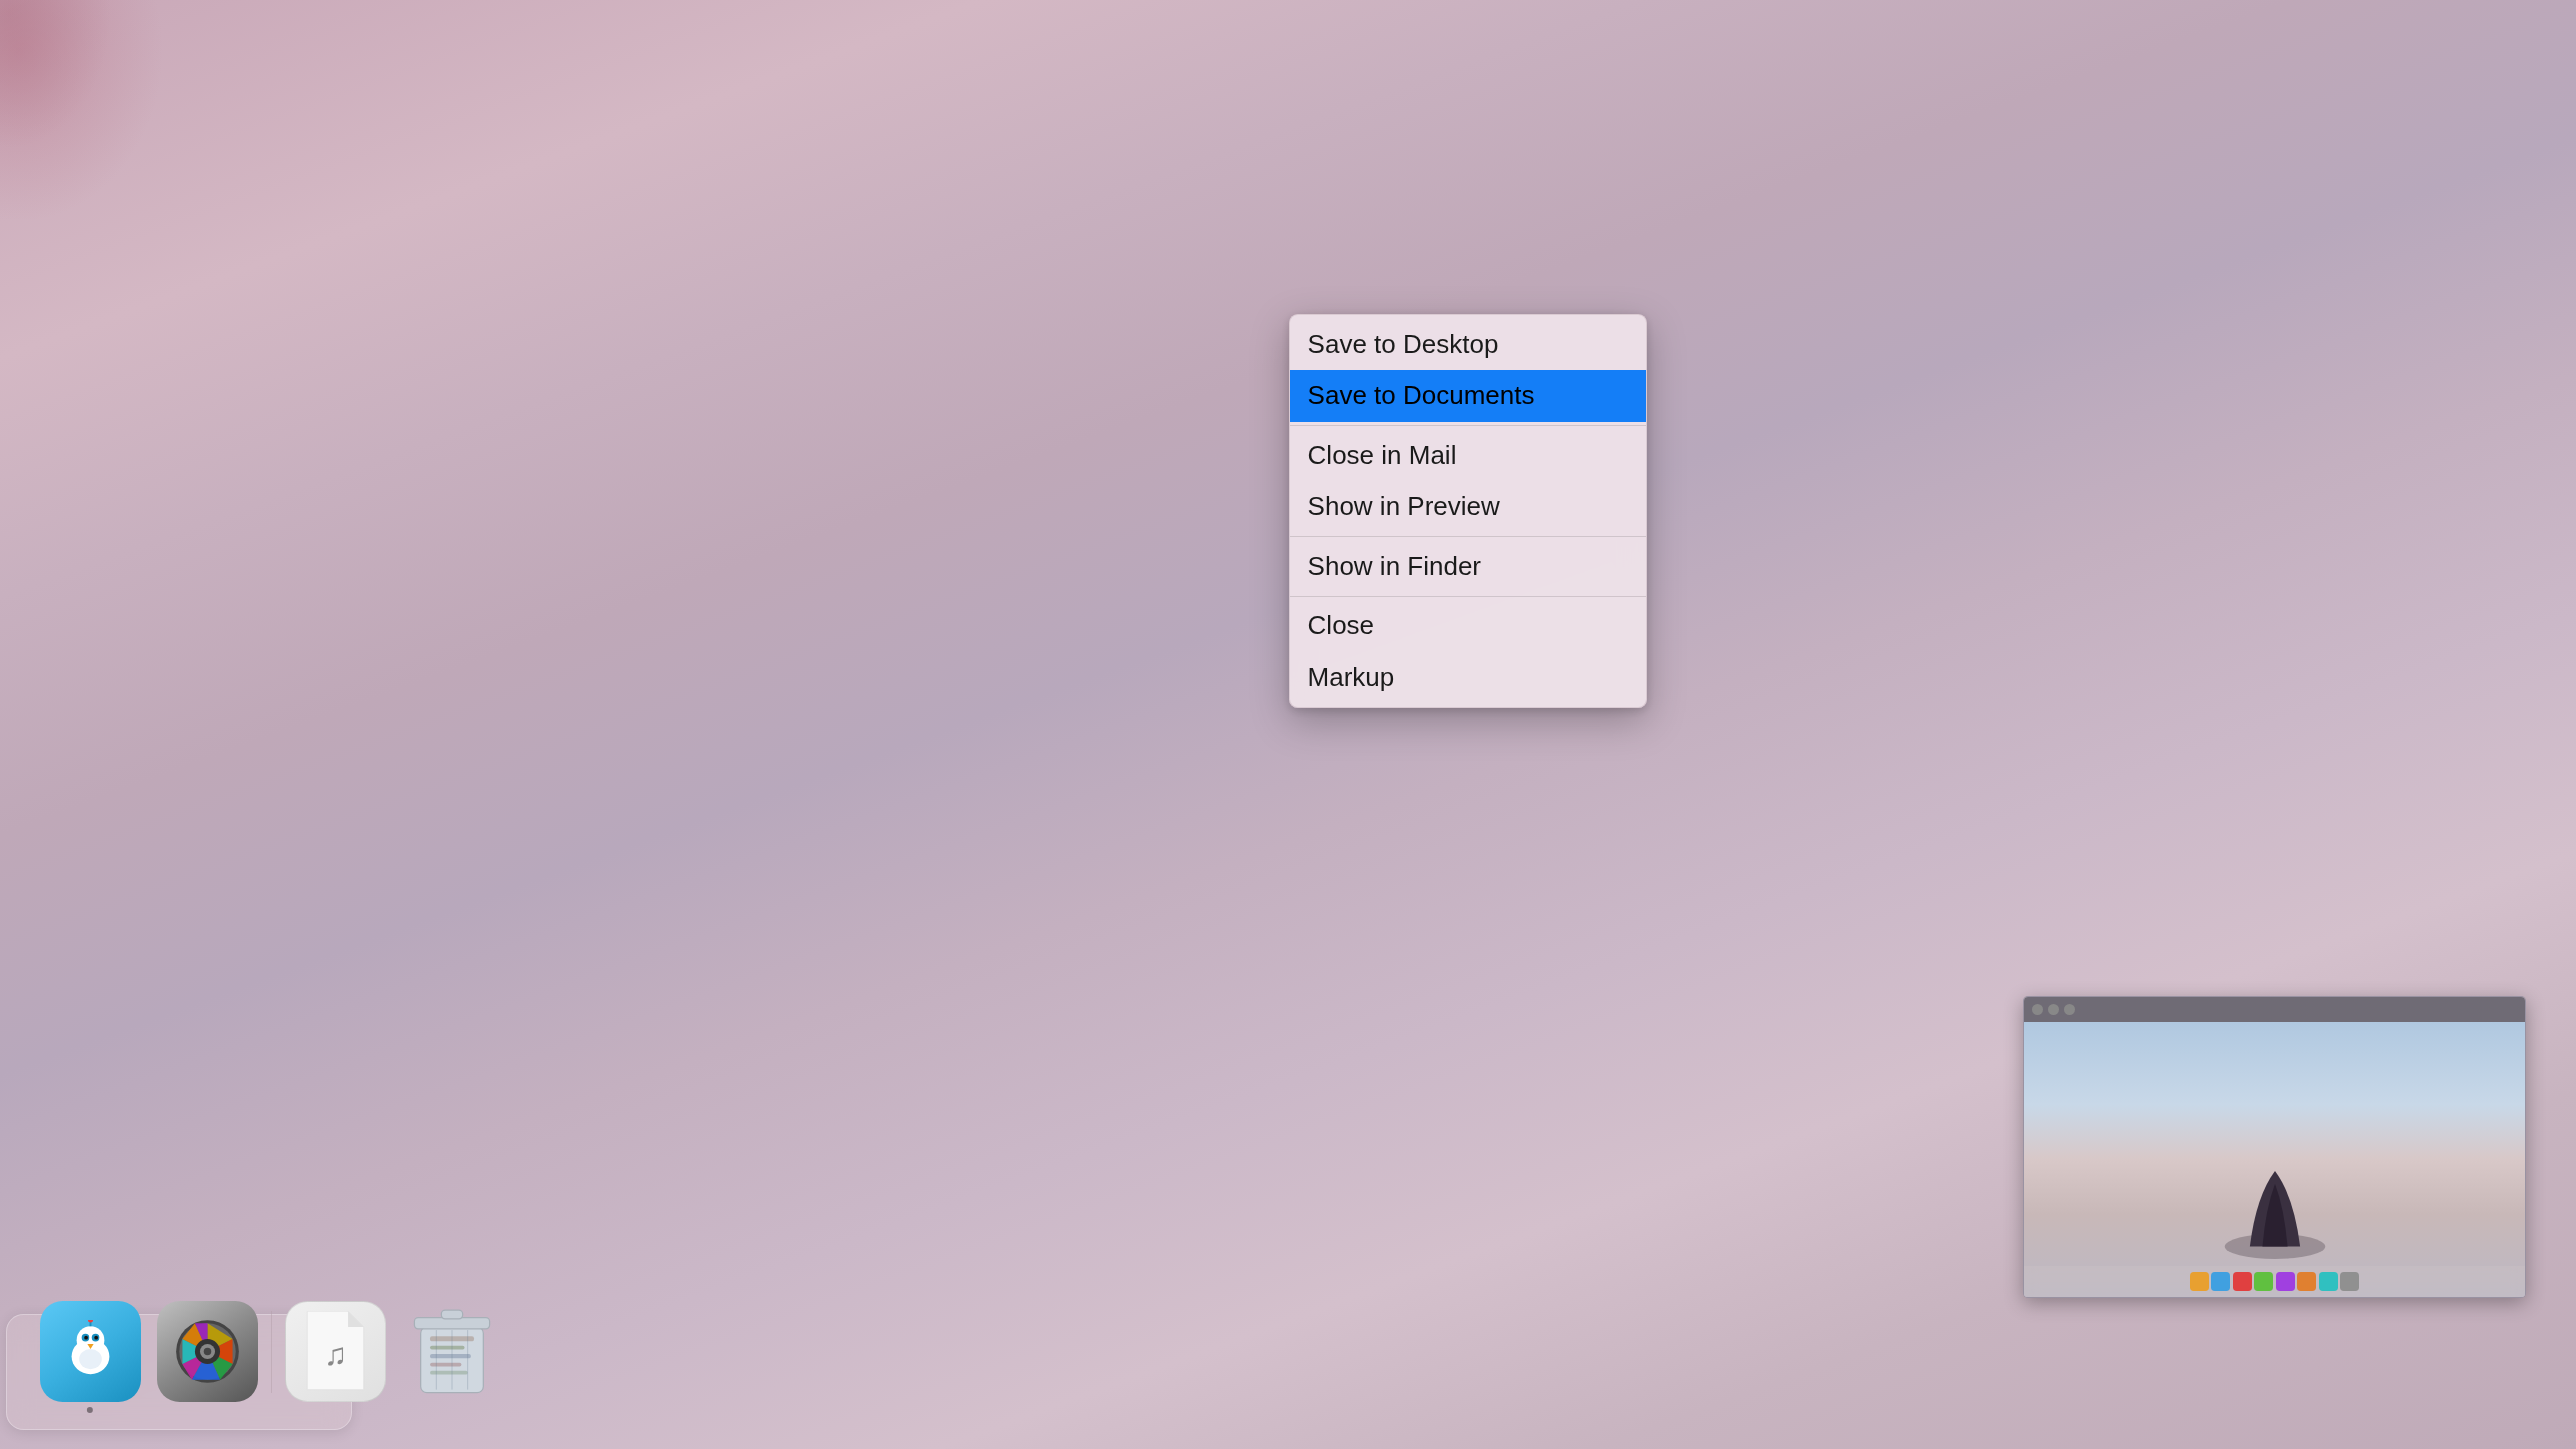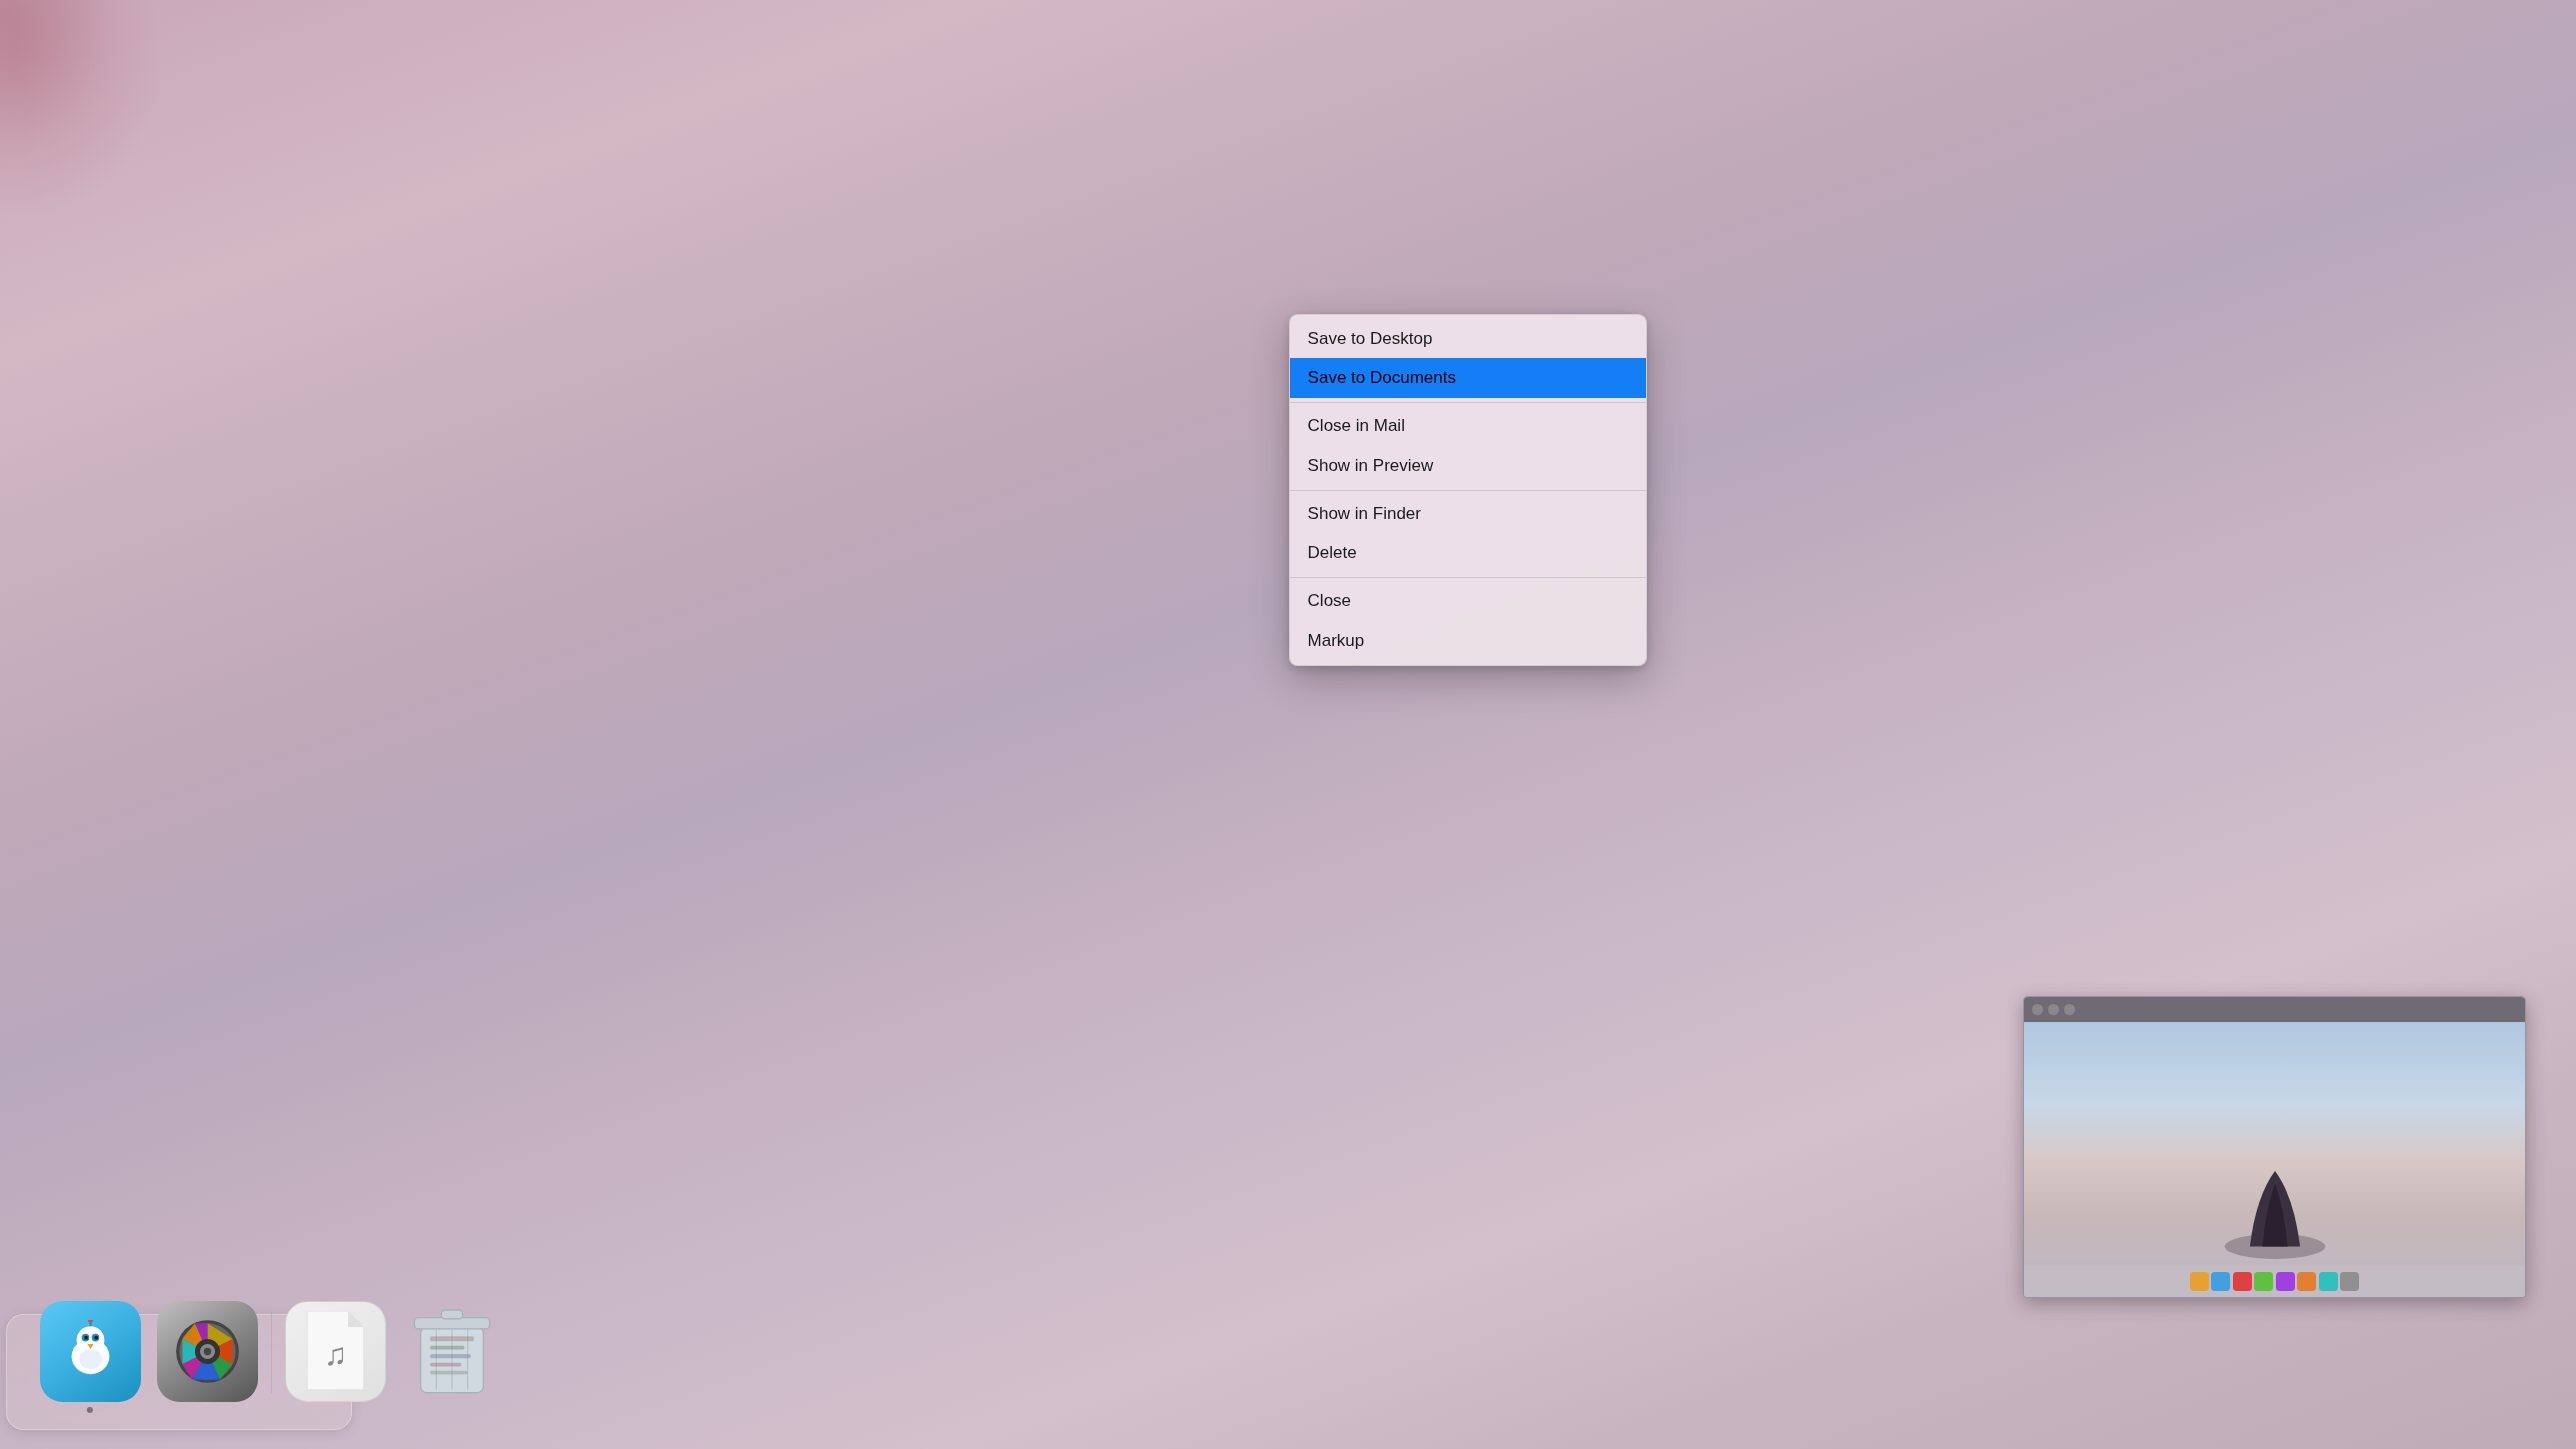--- a/index.html
+++ b/index.html
@@ -56,21 +56,21 @@
       -webkit-backdrop-filter: blur(12.6px);
       border-radius: 8.8px;
       border: 0.6px solid rgba(200,180,190,0.5);
       box-shadow: 0 12.6px 38px rgba(0,0,0,0.25), 0 2.5px 10px rgba(0,0,0,0.15);
       overflow: hidden;
       padding: 3.8px 0;
     }
 
     .menu-item {
       padding: 8.8px 17.6px;
-      font-size: 17px;
+      font-size: 26px;
       font-weight: 400;
       color: #1a1a1a;
       cursor: pointer;
       user-select: none;
       line-height: 1.3;
     }
 
     .menu-item.highlighted {
       background: #147ef7;
       color: #000000;
@@ -263,21 +263,20 @@
 <div id="tree-overlay"></div>
 
 <div id="context-menu">
   <div class="menu-item">Save to Desktop</div>
   <div class="menu-item highlighted">Save to Documents</div>
   <div class="menu-divider"></div>
   <div class="menu-item">Close in Mail</div>
   <div class="menu-item">Show in Preview</div>
   <div class="menu-divider"></div>
   <div class="menu-item">Show in Finder</div>
-  <div class="menu-item">Delete</div>
   <div class="menu-divider"></div>
   <div class="menu-item">Close</div>
   <div class="menu-item">Markup</div>
 </div>
 
 <div id="thumbnail-preview">
   <div class="preview-titlebar">
     <div class="titlebar-btn" style="background:#888;"></div>
     <div class="titlebar-btn" style="background:#888;"></div>
     <div class="titlebar-btn" style="background:#888;"></div>

